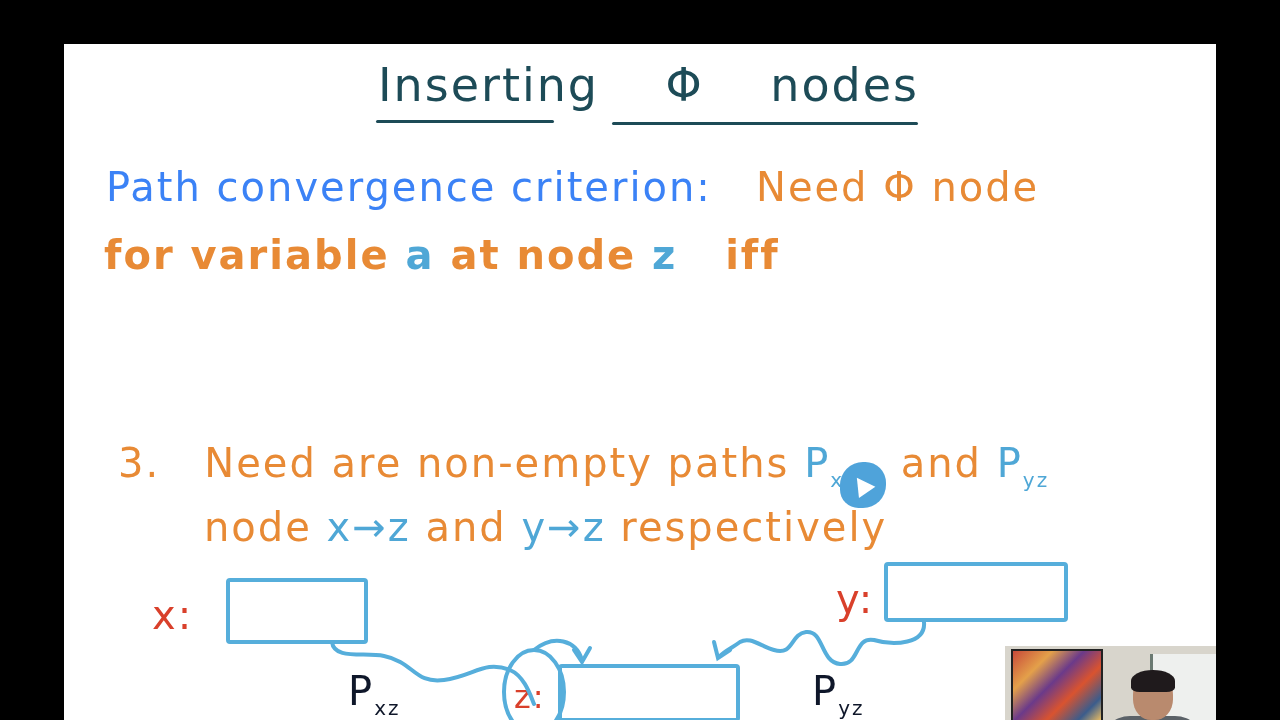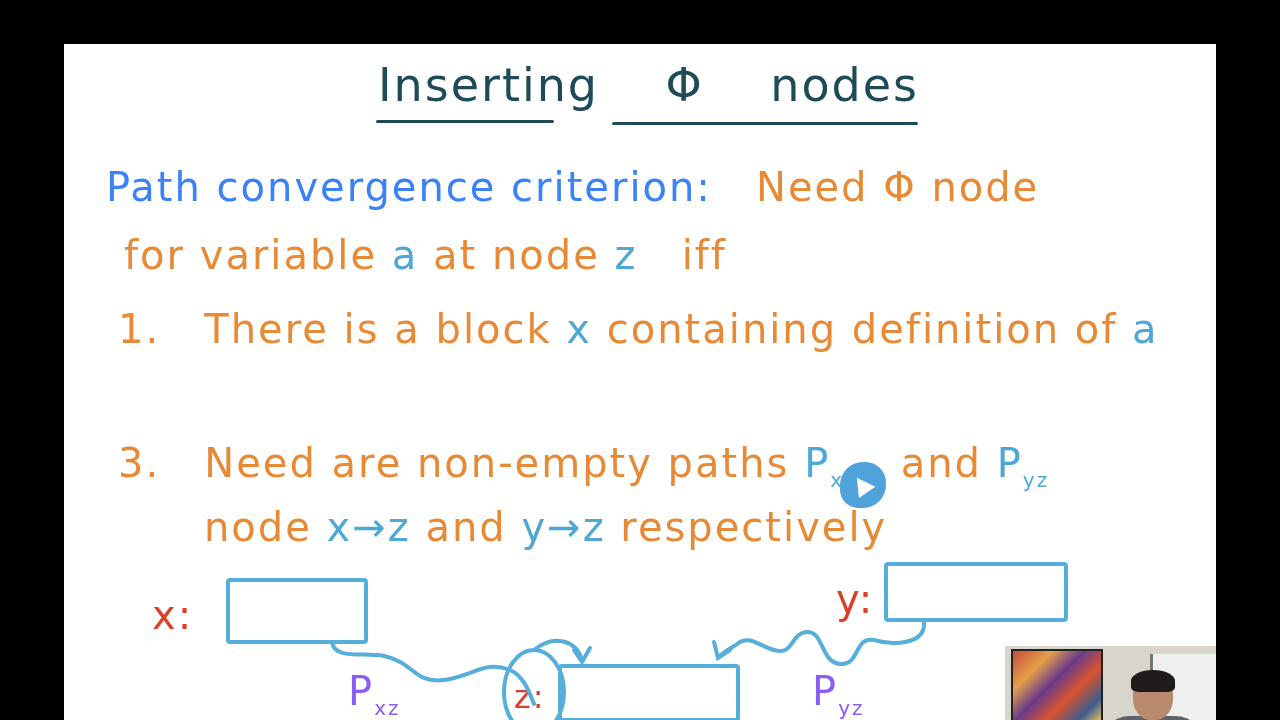--- a/index.html
+++ b/index.html
@@ -18,21 +18,21 @@
     letter-spacing: 2px;
   }
   .title {
     left: 314px; top: 14px; font-size: 46px; color: #1d4b57;
   }
   .uline { position: absolute; height: 3px; background: #1d4b57; border-radius: 2px; }
   .line { font-size: 40px; color: #e88a35; }
   .brown { color: #3b82f6; }
   .blue { color: #4fa7d6; }
   .red { color: #d9402b; }
-  .purple { color: #8b5cf6; }
+  .purple { color: #0f172a; }
   .sub { font-size: 20px; position: relative; top: 10px; }
   .box {
     position: absolute; border: 4px solid #56aedb; border-radius: 4px; box-sizing: border-box;
   }
   .label { font-size: 40px; }
   svg.paths { position: absolute; left: 0; top: 0; }
   .cursor {
     position: absolute; left: 776px; top: 418px; width: 46px; height: 46px;
     background: #4fa3da; border-radius: 50% 45% 50% 40%;
   }
@@ -85,37 +85,29 @@
   </div>
   <div class="uline" style="left:312px; top:76px; width:178px;"></div>
   <div class="uline" style="left:548px; top:78px; width:306px;"></div>
 
   <div class="hand line" style="left:42px; top:120px;">
     <span class="brown">Path convergence criterion:</span>
     &nbsp;
     <span>Need Φ node</span>
   </div>
 
-  <div class="hand line" style="left:60px; top:188px;">
+  <div class="hand line" style="left:40px; top:188px;font-weight:bold;">
     <span>for variable</span>
     <span class="blue">a</span>
     <span>at node</span>
     <span class="blue">z</span>
     &nbsp;
     <span>iff</span>
   </div>
 
-  <div class="hand line" style="left:54px; top:262px;">
-    <span>1.</span>
-    &nbsp;
-    <span>There is a block</span>
-    <span class="blue">x</span>
-    <span>containing definition of</span>
-    <span class="blue">a</span>
-  </div>
 
 
   <div class="hand line" style="left:54px; top:396px;">
     <span>3.</span>
     &nbsp;
     <span>Need are non-empty paths</span>
     <span class="blue"><span>P</span><span class="sub">xz</span></span>
     &nbsp;
     <span>and</span>
     <span class="blue"><span>P</span><span class="sub">yz</span></span>

